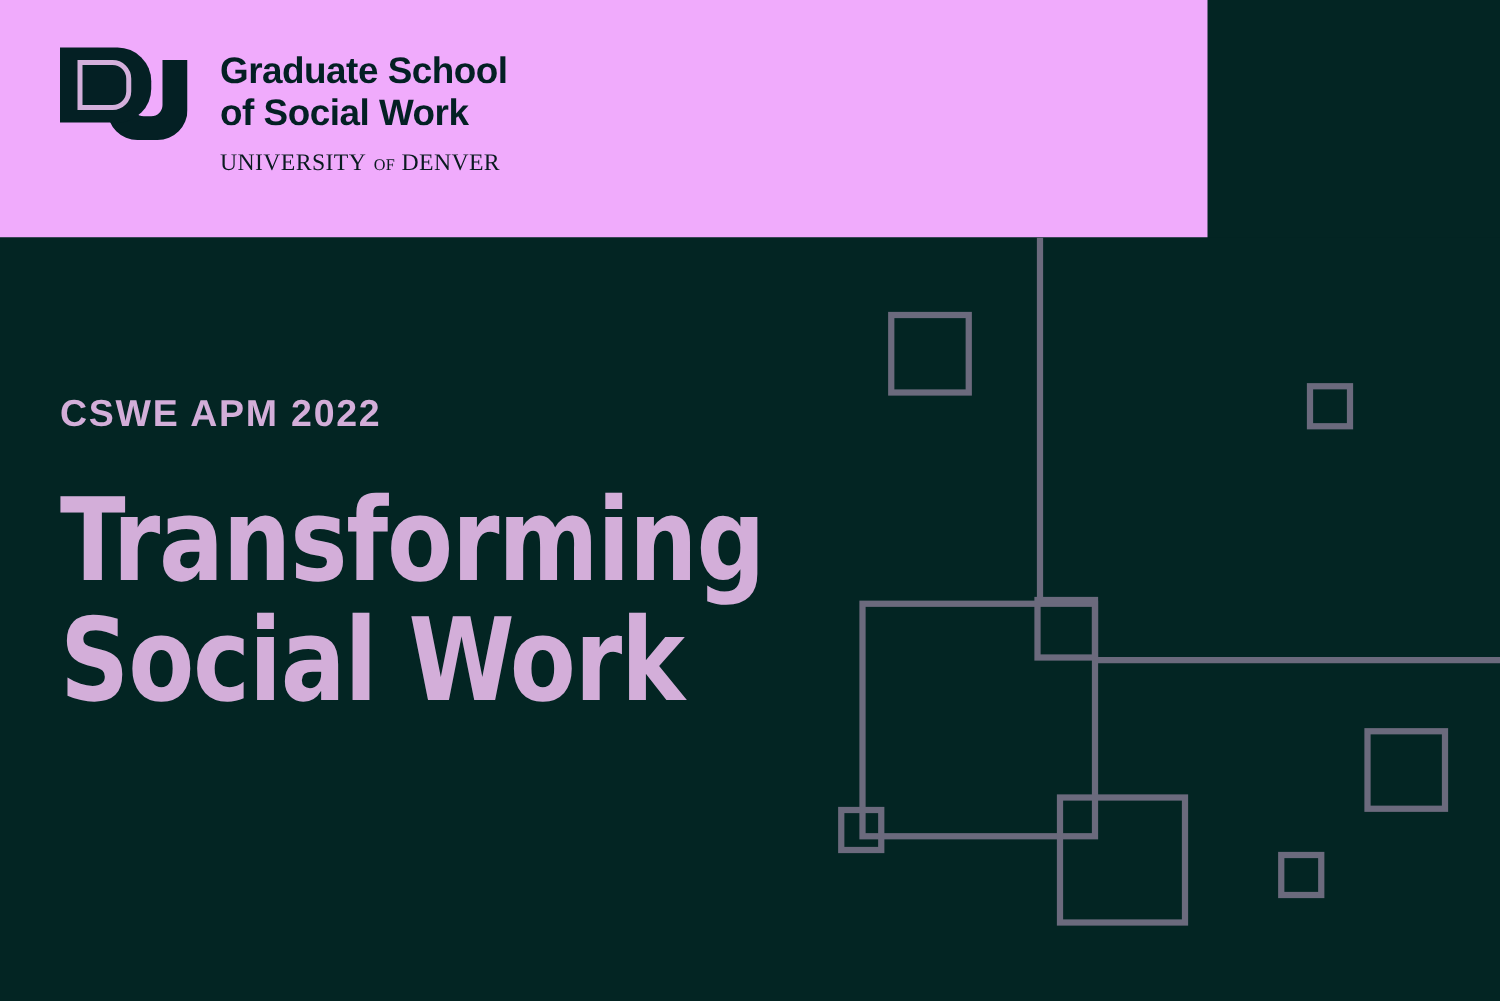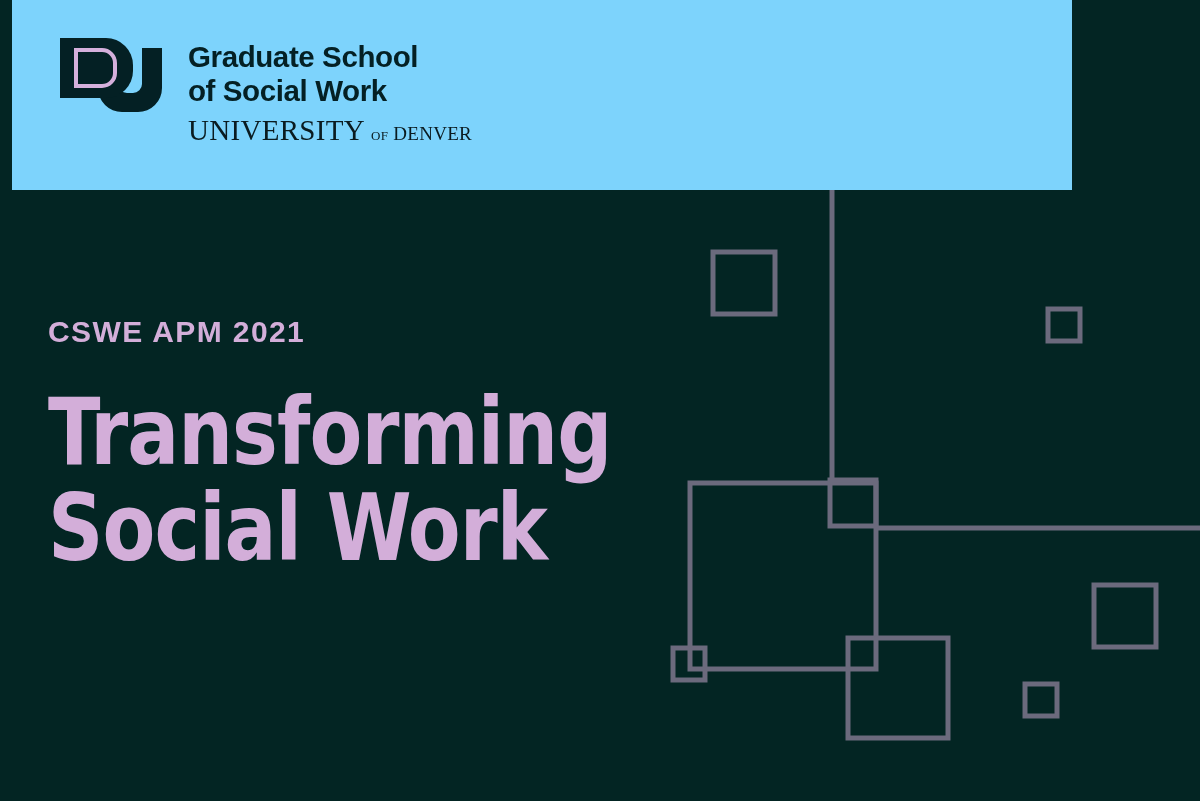--- a/index.html
+++ b/index.html
@@ -15,25 +15,25 @@
     height: 801px;
     overflow: hidden;
     background: #032523;
     font-family: "Liberation Sans", sans-serif;
     -webkit-font-smoothing: antialiased;
   }
 
   
   #header-band {
     position: absolute;
-    left: 12px;
+    left: 0;
     top: 0;
-    width: 1060px;
+    width: 966px;
     height: 190px;
-    background: #7dd3fc;
+    background: #f0abfc;
   }
 
   #logo-lockup {
     position: absolute;
     left: 46px;
     top: 34px;
     display: flex;
     align-items: flex-start;
     gap: 26px;
   }
@@ -64,21 +64,21 @@
     margin-top: 9px;
     color: #0a1b20;
     white-space: nowrap;
     font-family: "Liberation Serif", serif;
     font-size: 25.5px;
     line-height: 27px;
     letter-spacing: 0.4px;
     display: flex;
     align-items: baseline;
   }
-  #university-word-1 { font-size: 29px; letter-spacing: 0.3px; }
+  #university-word-1 { font-size: 19px; letter-spacing: 0.3px; }
   #university-of {
     font-size: 13px;
     letter-spacing: 0.3px;
     padding: 0 5px 0 6px;
     position: relative;
     top: -0.5px;
   }
   #university-word-2 { font-size: 19px; letter-spacing: 0.3px; }
 
   
@@ -176,21 +176,21 @@
           <rect x="690" y="293" width="186" height="186"></rect>
           <rect x="830" y="290" width="46" height="46"></rect>
           <rect x="848" y="448" width="100" height="100"></rect>
           <rect x="673" y="458" width="32" height="32"></rect>
           <rect x="1094" y="395" width="62" height="62"></rect>
           <rect x="1025" y="494" width="32" height="32"></rect>
         </g>
     </svg>
 
     <div id="hero-copy">
-      <p id="eyebrow">CSWE APM 2021</p>
+      <p id="eyebrow">CSWE APM 2022</p>
       <h1 id="headline">
         <span class="hl-line">Transforming</span>
         <span class="hl-line">Social Work</span>
       </h1>
     </div>
 
   </div>
 
 </div>
 

